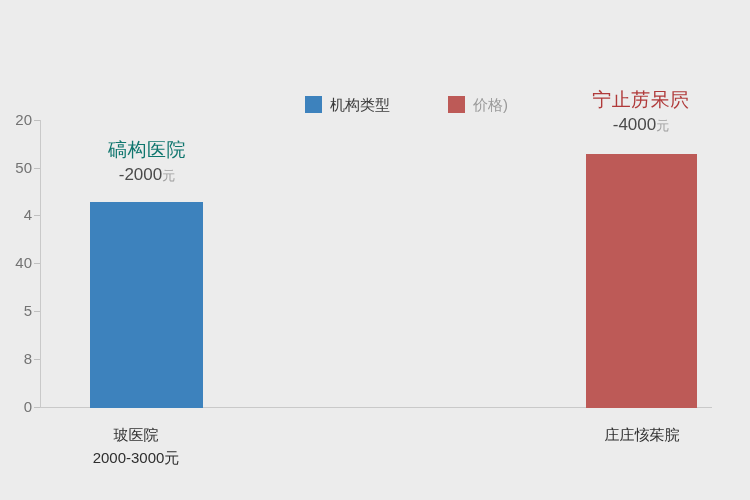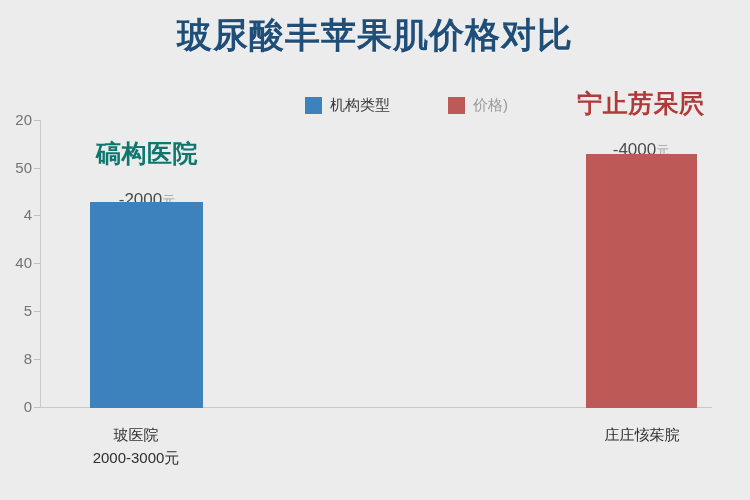--- a/index.html
+++ b/index.html
@@ -42,21 +42,20 @@
     position: absolute;
     top: 96px;
     left: 305px;
     display: flex;
     align-items: center;
     gap: 9px;
     font-size: 15px;
   }
   .legend-item {
     display: flex;
-    align-items: center;
     gap: 8px;
   }
   .legend-item + .legend-item { margin-left: 14px; padding-left: 35px; }
   .legend-swatch {
     width: 17px;
     height: 17px;
     display: inline-block;
     flex: 0 0 auto;
   }
   .legend-label { color: #3a3a3a; }
@@ -111,30 +110,30 @@
   .bar.red   { background: #bd5a57; }
 
   
   .bar-annot {
     position: absolute;
     text-align: center;
     white-space: nowrap;
     line-height: 1.25;
   }
   .bar-annot .annot-name {
-    font-size: 25px;
-    font-weight: bold;
+    font-size: 19px;
+    font-weight: normal;
     letter-spacing: 0.5px;
   }
   .bar-annot.blue .annot-name { color: #0f766e; }
   .bar-annot.red  .annot-name { color: #b03a3a; }
   .bar-annot .annot-price {
     font-size: 17px;
     color: #4a4a4a;
-    margin-top: 20px;
+    margin-top: 2px;
   }
   .bar-annot .annot-unit {
     font-size: 13px;
     color: #a0a0a0;
   }
 
   
   .xcat {
     position: absolute;
     top: 424px;
@@ -144,21 +143,20 @@
     font-size: 15px;
     color: #2e2e2e;
   }
   .xcat .xcat-sub { display: block; }
 </style>
 </head>
 <body>
 
 <div id="chart-root">
 
-  <div class="chart-title">玻尿酸丰苹果肌价格对比</div>
 
   <div class="legend">
     <div class="legend-item">
       <span class="legend-swatch" style="background:#3d82bd;"></span>
       <span class="legend-label">机构类型</span>
     </div>
     <div class="legend-item">
       <span class="legend-swatch" style="background:#bd5a57;"></span>
       <span class="legend-label muted">价格)</span>
     </div>

